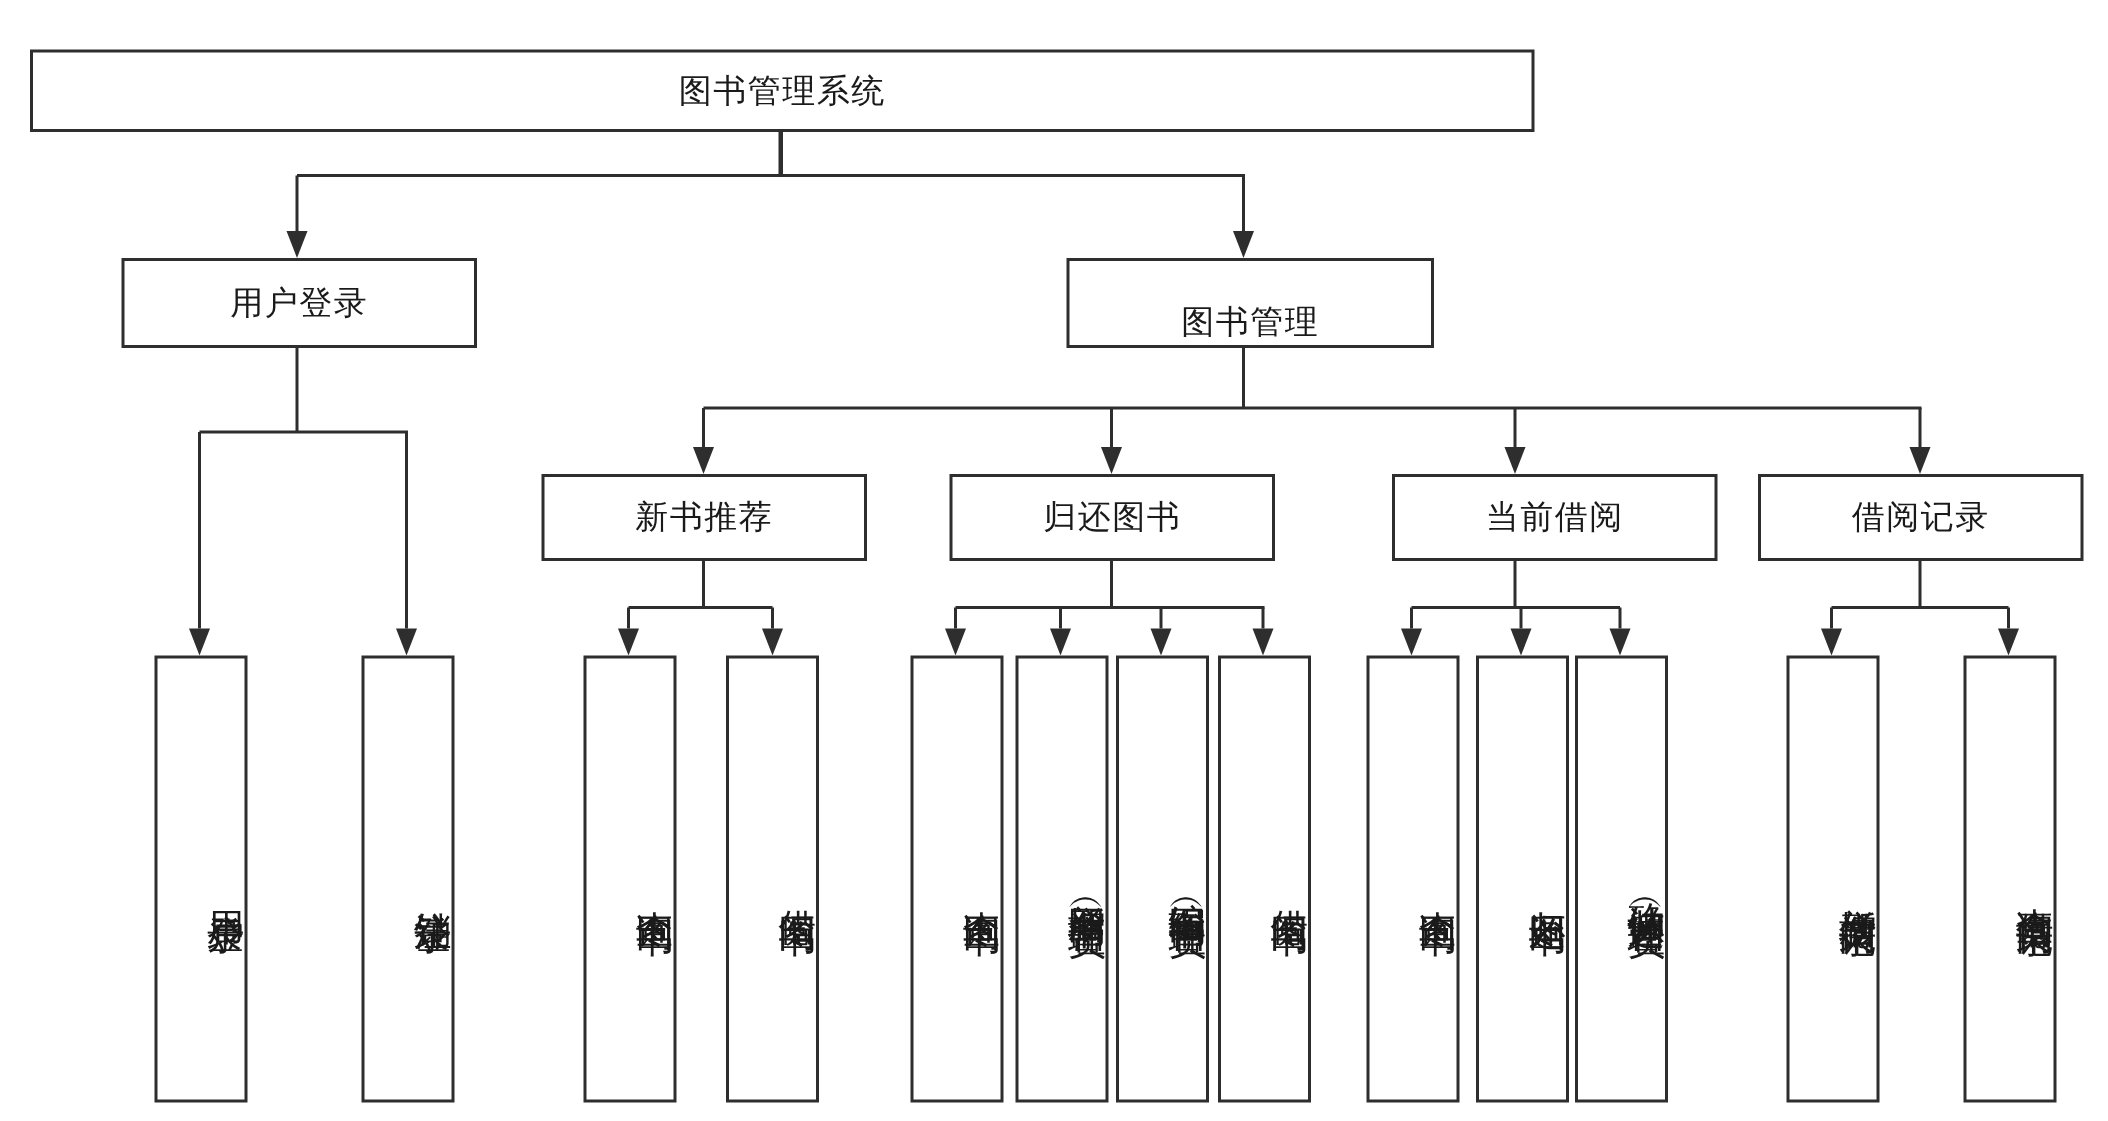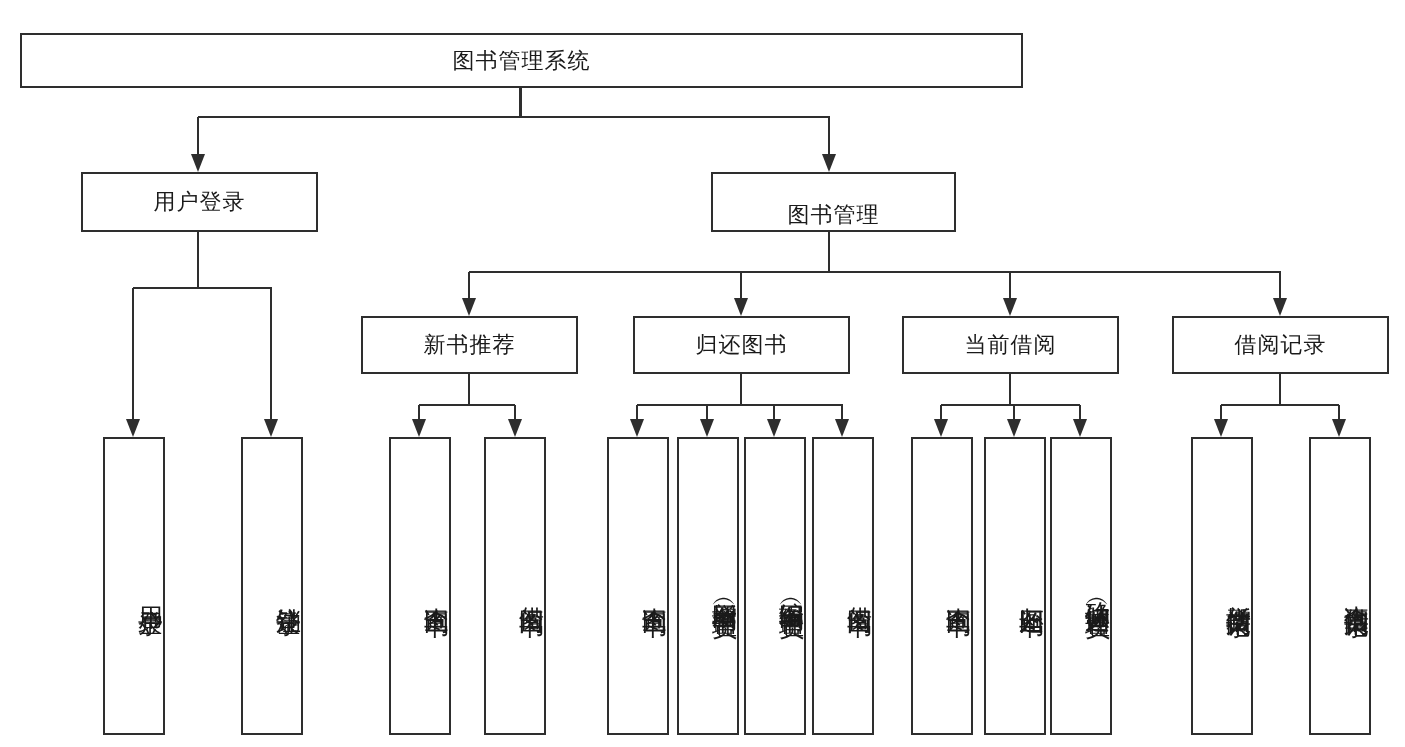--- a/index.html
+++ b/index.html
@@ -131,21 +131,21 @@
     </div>
     <div class="node horiz" style="left: 711px; top: 172px; width: 245px; height: 60px; align-items: flex-end;">
       <span class="node-label">图书管理</span>
     </div>
     <div class="node horiz" style="left: 361px; top: 316px; width: 217px; height: 58px; text-align: center;">
       <span class="node-label">新书推荐</span>
     </div>
     <div class="node horiz" style="left: 633px; top: 316px; width: 217px; height: 58px;">
       <span class="node-label">归还图书</span>
     </div>
-    <div class="node horiz" style="left: 902px; top: 316px; width: 217px; height: 58px;">
+    <div class="node horiz" style="left: 928px; top: 316px; width: 217px; height: 58px;">
       <span class="node-label">当前借阅</span>
     </div>
     <div class="node horiz" style="left: 1172px; top: 316px; width: 217px; height: 58px;">
       <span class="node-label">借阅记录</span>
     </div>
     <div class="node vert" style="left: 103px; top: 437px; width: 62px; height: 298px;">
       <span class="node-label">用户登录</span>
     </div>
     <div class="node vert" style="left: 241px; top: 437px; width: 62px; height: 298px;">
       <span class="node-label">注销登录</span>

